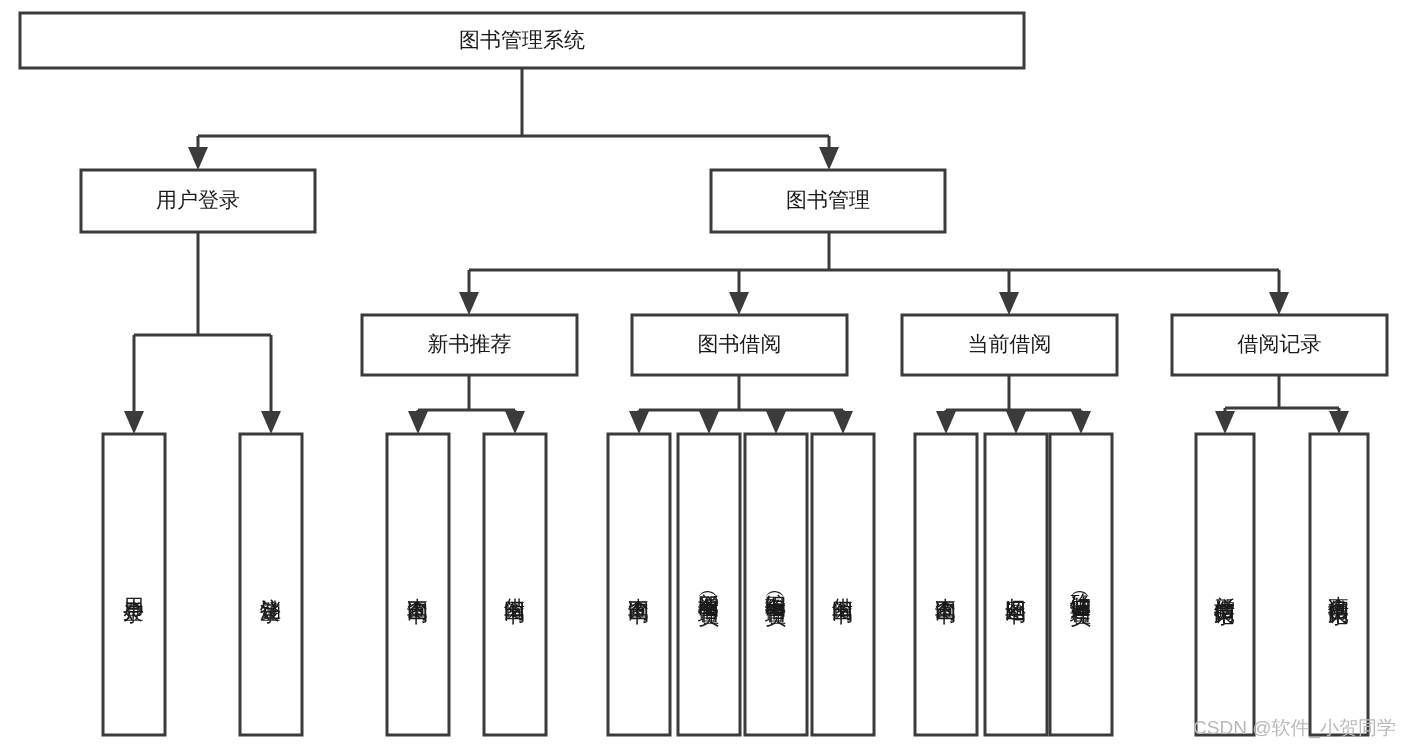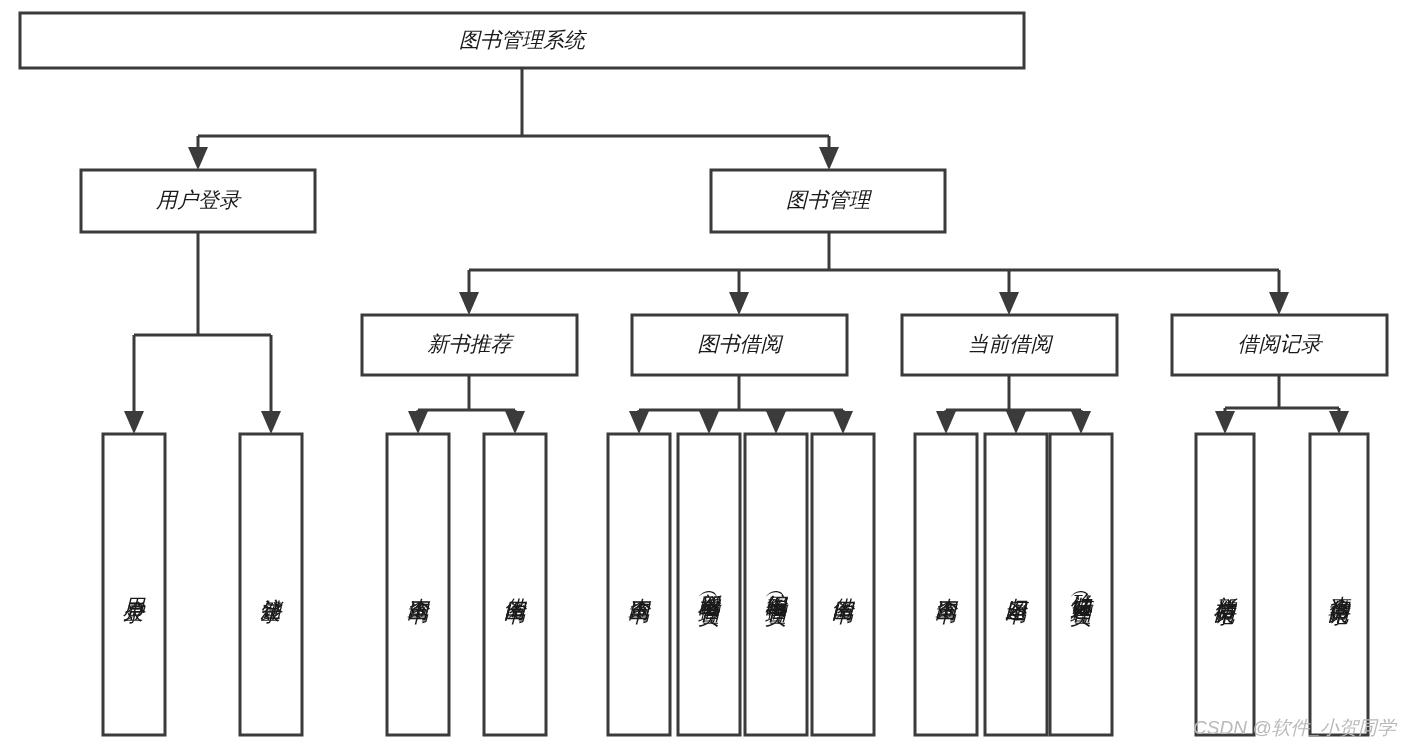--- a/index.html
+++ b/index.html
@@ -13,21 +13,20 @@
     font-family: "Liberation Sans", "DejaVu Sans", sans-serif;
     overflow: hidden;
     position: relative;
   }
   #diagram-root {
     position: absolute;
     left: 0;
     top: 0;
     width: 1405px;
     height: 662px;
-    font-style: italic;
   }
   svg.flow {
     display: block;
     width: 1405px;
     height: 747px;
   }
   .node-rect {
     fill: #ffffff;
     stroke: #3b3b3b;
     stroke-width: 3;

